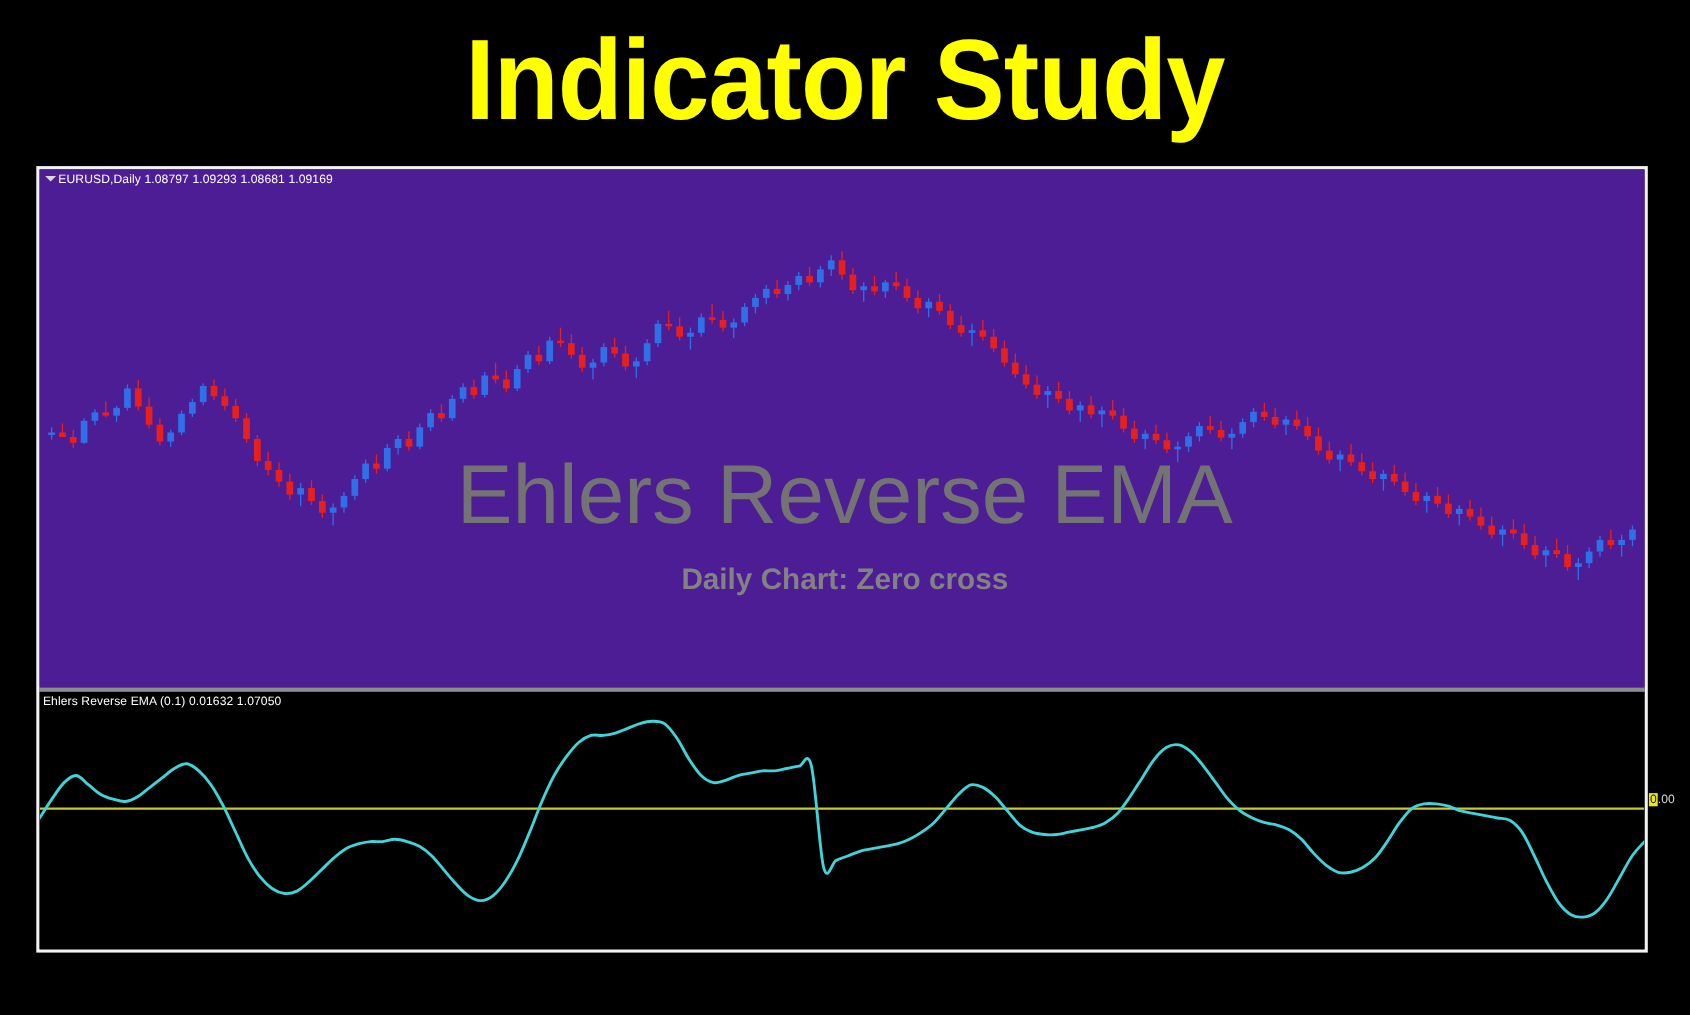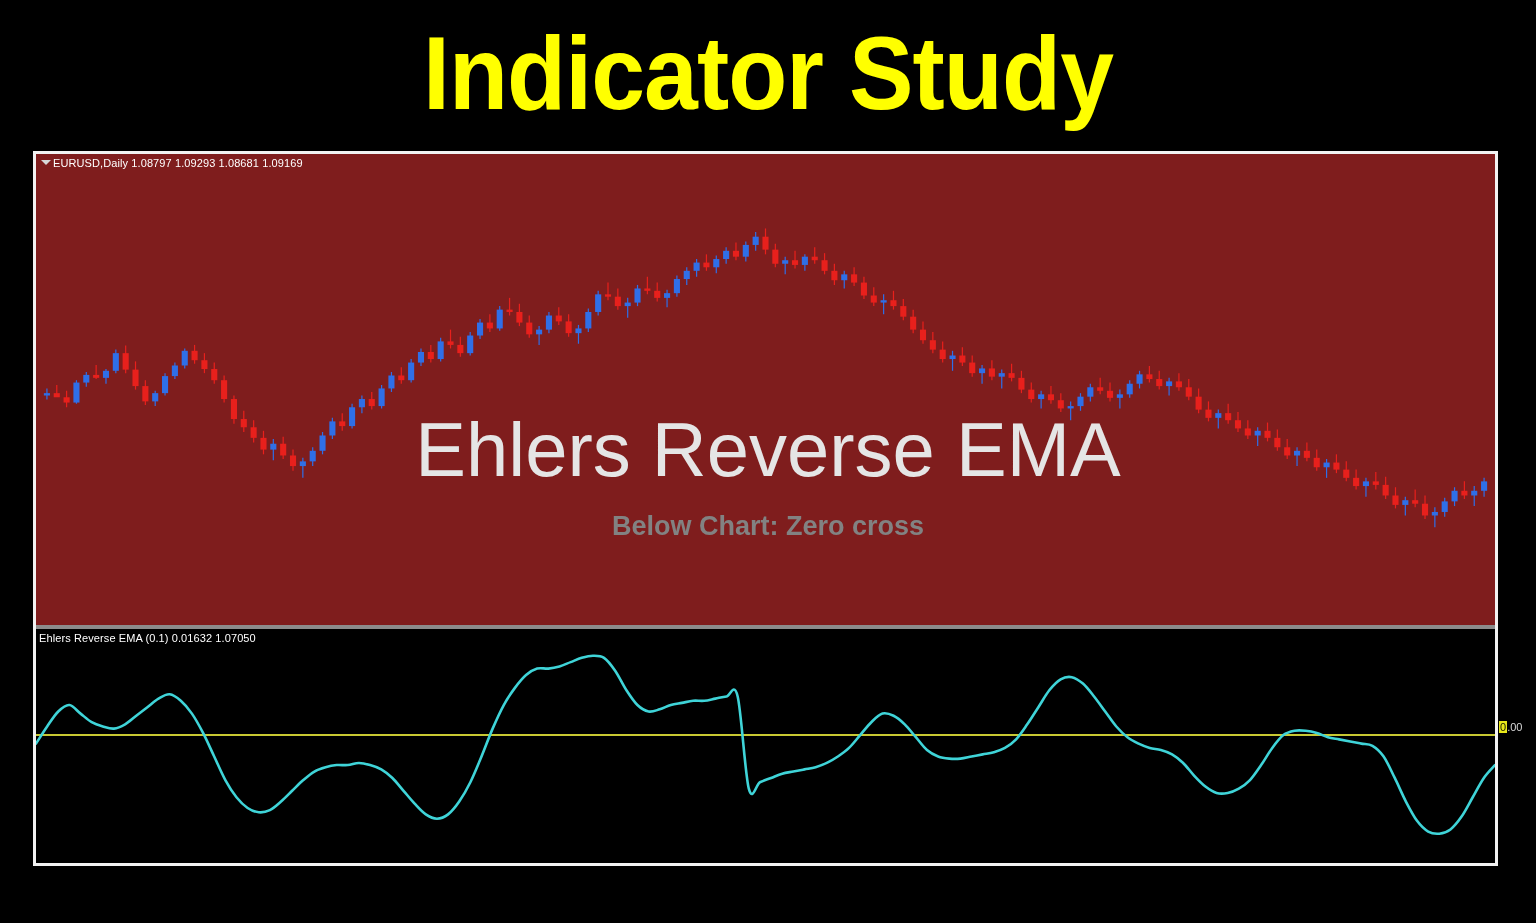--- a/index.html
+++ b/index.html
@@ -30,21 +30,21 @@
     left:33px; top:151px;
     width:1465px; height:715px;
     background:#000;
     border:3px solid #f2f2f2;
   }
   .panes{ position:absolute; inset:0; }
 
   
   .price-pane{
     position:absolute; left:0; top:0; width:100%; height:471px;
-    overflow:hidden; background:#7f1d1d;
+    overflow:hidden; background:#4c1d95;
   }
   
   .pane-divider{
     position:absolute; left:0; top:471px; width:100%; height:4px;
     background:#8c8c8c;
   }
   
   .ind-pane{
     position:absolute; left:0; top:475px; width:100%; height:234px;
     overflow:hidden; background:#000;
@@ -96,21 +96,21 @@
     position:absolute;
     left:0; top:406px; width:1536px;
     text-align:center; z-index:30;
     pointer-events:none;
   }
   .ov-main{
     font-family:"Liberation Sans", sans-serif;
     font-weight:normal;
     font-size:76px;
     line-height:88px;
-    color:#e5e5e5;
+    color:#737373;
     white-space:nowrap;
   }
   .ov-sub{
     font-family:"Liberation Sans", sans-serif;
     font-weight:bold;
     font-size:34px;
     line-height:48px;
     color:#8282f0;
     white-space:nowrap;
     margin-top:2px;
@@ -449,16 +449,16 @@
     </div>
   </div>
 
   <div class="zero-tag">
     <span class="hl">0</span>
     <span>.00</span>
   </div>
 
   <div class="overlay">
     <div class="ov-main">Ehlers Reverse EMA</div>
-    <div class="ov-note">Below Chart: Zero cross</div>
+    <div class="ov-note">Daily Chart: Zero cross</div>
   </div>
 
 </div>
 
 </body></html>

